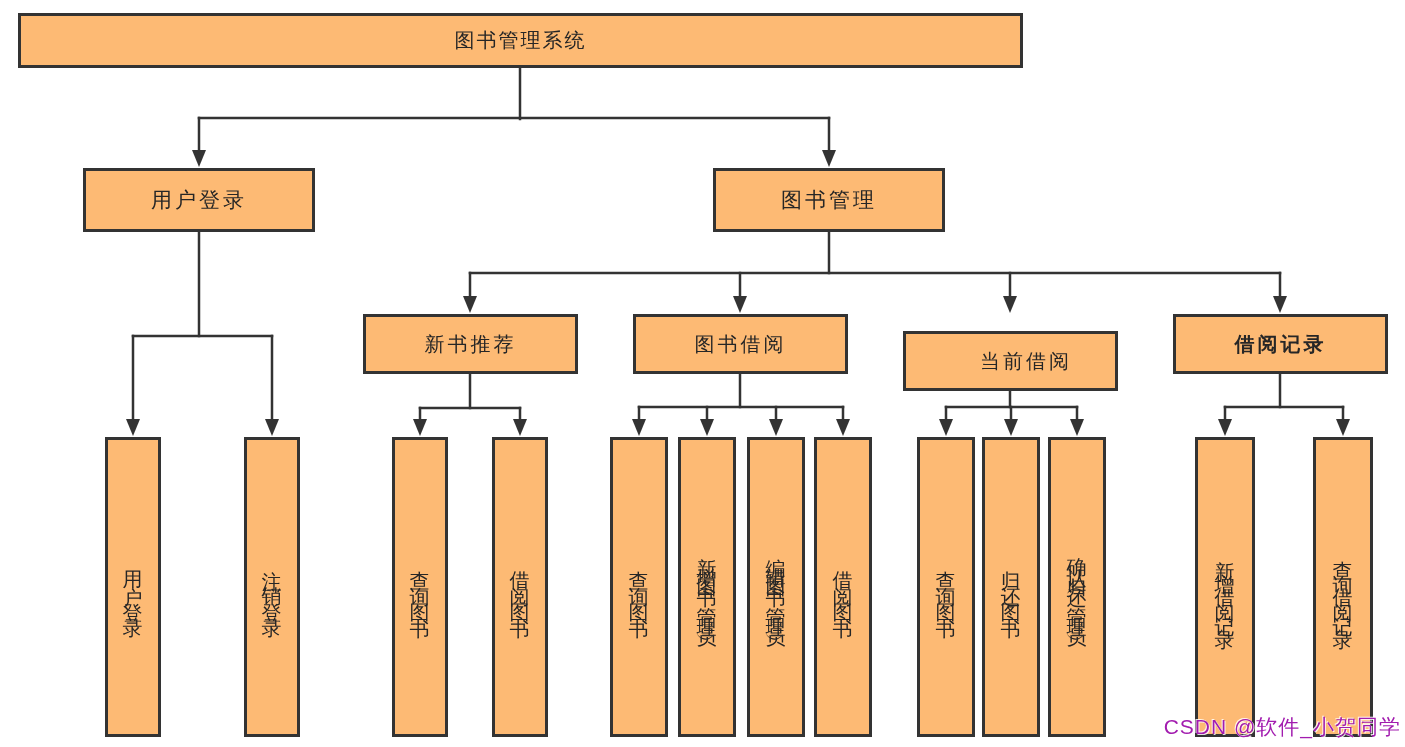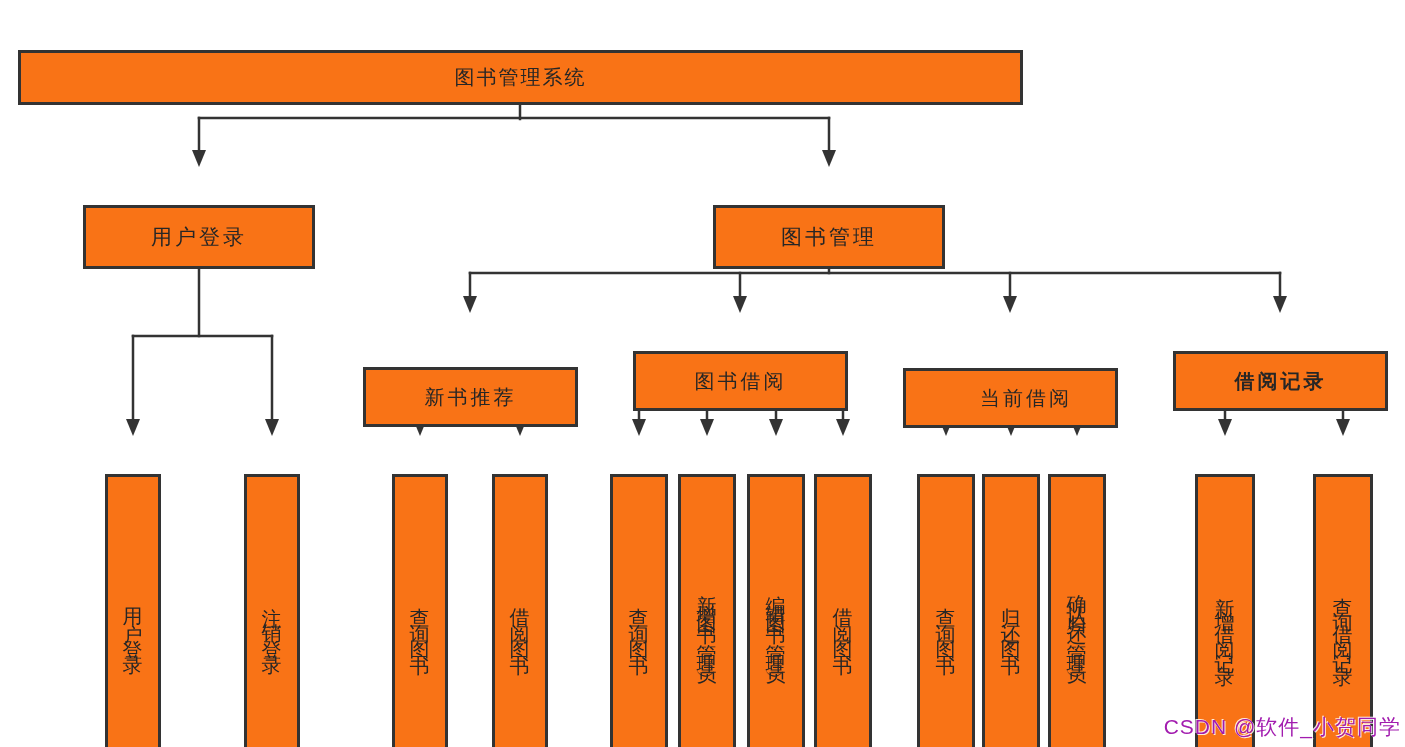--- a/index.html
+++ b/index.html
@@ -18,28 +18,27 @@
   }
   #connectors {
     position: absolute;
     left: 0;
     top: 0;
     z-index: 1;
   }
   .box {
     position: absolute;
     box-sizing: border-box;
-    background: #f97316;
+    background: #fdba74;
     border: 3px solid #333333;
     display: flex;
     align-items: center;
     justify-content: center;
     z-index: 2;
     color: #262626;
-    margin-top: 37px;
   }
   .root-box {
     font-size: 20px;
     letter-spacing: 2px;
   }
   .branch-box {
     font-size: 21px;
     letter-spacing: 3px;
   }
   .group-box {
@@ -125,21 +124,21 @@
       <polygon points="1218,419 1232,419 1225,436" fill="#333333"></polygon>
       <line x1="1343" y1="407" x2="1343" y2="424" stroke="#333333" stroke-width="2.5" stroke-linecap="square"></line>
       <polygon points="1336,419 1350,419 1343,436" fill="#333333"></polygon>
     </svg>
 
   <div class="box root-box" style="left:18px; top:13px; width:1005px; height:55px;">图书管理系统</div>
 
   <div class="box branch-box" style="left:83px; top:168px; width:232px; height:64px;">用户登录</div>
   <div class="box branch-box" style="left:713px; top:168px; width:232px; height:64px;">图书管理</div>
 
-  <div class="box group-box" style="left:363px; top:330px; width:215px; height:60px;">新书推荐</div>
+  <div class="box group-box" style="left:363px; top:314px; width:215px; height:60px;">新书推荐</div>
   <div class="box group-box" style="left:633px; top:314px; width:215px; height:60px;">图书借阅</div>
   <div class="box group-box" style="left:903px; top:331px; width:215px; height:60px;padding-left:31px;">当前借阅</div>
   <div class="box group-box" style="left:1173px; top:314px; width:215px; height:60px;font-weight:bold;">借阅记录</div>
 
   <div class="box leaf sp4" style="left:105px; top:437px; width:56px; height:300px;">用户登录</div>
   <div class="box leaf sp4" style="left:244px; top:437px; width:56px; height:300px;">注销登录</div>
 
   <div class="box leaf sp4" style="left:392px; top:437px; width:56px; height:300px;">查询图书</div>
   <div class="box leaf sp4" style="left:492px; top:437px; width:56px; height:300px;">借阅图书</div>
 

